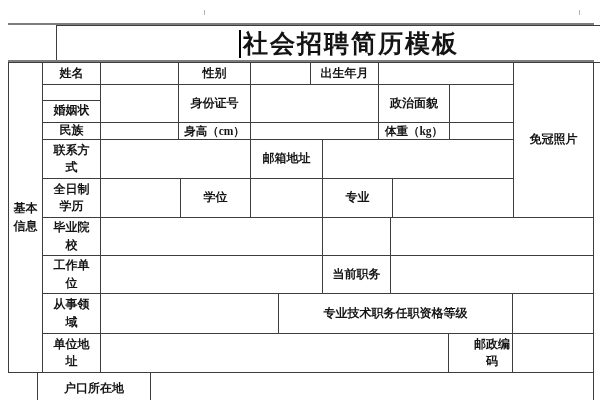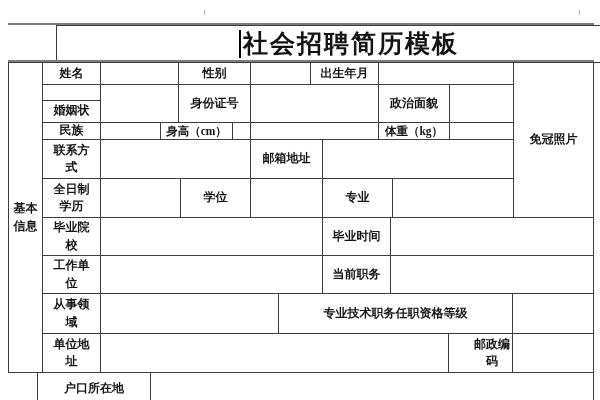--- a/index.html
+++ b/index.html
@@ -50,21 +50,21 @@
   <div class="cell" style="left:42px;top:100px;width:59px;height:39px;">婚姻状
 况</div>
   <div class="cell value" style="left:100px;top:84px;width:79px;height:39px;"></div>
   <div class="cell" style="left:178px;top:84px;width:73px;height:39px;">身份证号</div>
   <div class="cell value" style="left:250px;top:84px;width:129px;height:39px;"></div>
   <div class="cell" style="left:378px;top:84px;width:72px;height:39px;">政治面貌</div>
   <div class="cell value" style="left:449px;top:84px;width:65px;height:39px;"></div>
 
   <div class="cell" style="left:42px;top:122px;width:59px;height:18px;">民族</div>
   <div class="cell value" style="left:100px;top:122px;width:79px;height:18px;"></div>
-  <div class="cell small" style="left:160px;top:122px;width:73px;height:18px;">身高（cm）</div>
+  <div class="cell small" style="left:178px;top:122px;width:73px;height:18px;">身高（cm）</div>
   <div class="cell value" style="left:250px;top:122px;width:129px;height:18px;"></div>
   <div class="cell small" style="left:378px;top:122px;width:72px;height:18px;">体重（kg）</div>
   <div class="cell value" style="left:449px;top:122px;width:65px;height:18px;"></div>
 
   <div class="cell" style="left:42px;top:139px;width:59px;height:40px;">联系方
 式</div>
   <div class="cell value" style="left:100px;top:139px;width:151px;height:40px;"></div>
   <div class="cell" style="left:250px;top:139px;width:73px;height:40px;">邮箱地址</div>
   <div class="cell value" style="left:322px;top:139px;width:192px;height:40px;"></div>
 
@@ -72,21 +72,20 @@
 学历</div>
   <div class="cell value" style="left:100px;top:178px;width:81px;height:40px;"></div>
   <div class="cell" style="left:180px;top:178px;width:71px;height:40px;">学位</div>
   <div class="cell value" style="left:250px;top:178px;width:73px;height:40px;"></div>
   <div class="cell" style="left:322px;top:178px;width:71px;height:40px;">专业</div>
   <div class="cell value" style="left:392px;top:178px;width:122px;height:40px;"></div>
 
   <div class="cell" style="left:42px;top:217px;width:59px;height:39px;">毕业院
 校</div>
   <div class="cell value" style="left:100px;top:217px;width:223px;height:39px;"></div>
-  <div class="cell" style="left:322px;top:217px;width:69px;height:39px;">毕业时间</div>
   <div class="cell value" style="left:390px;top:217px;width:204px;height:39px;"></div>
 
   <div class="cell" style="left:42px;top:255px;width:59px;height:39px;">工作单
 位</div>
   <div class="cell value" style="left:100px;top:255px;width:223px;height:39px;"></div>
   <div class="cell" style="left:322px;top:255px;width:69px;height:39px;">当前职务</div>
   <div class="cell value" style="left:390px;top:255px;width:204px;height:39px;"></div>
 
   <div class="cell" style="left:42px;top:293px;width:59px;height:41px;">从事领
 域</div>

